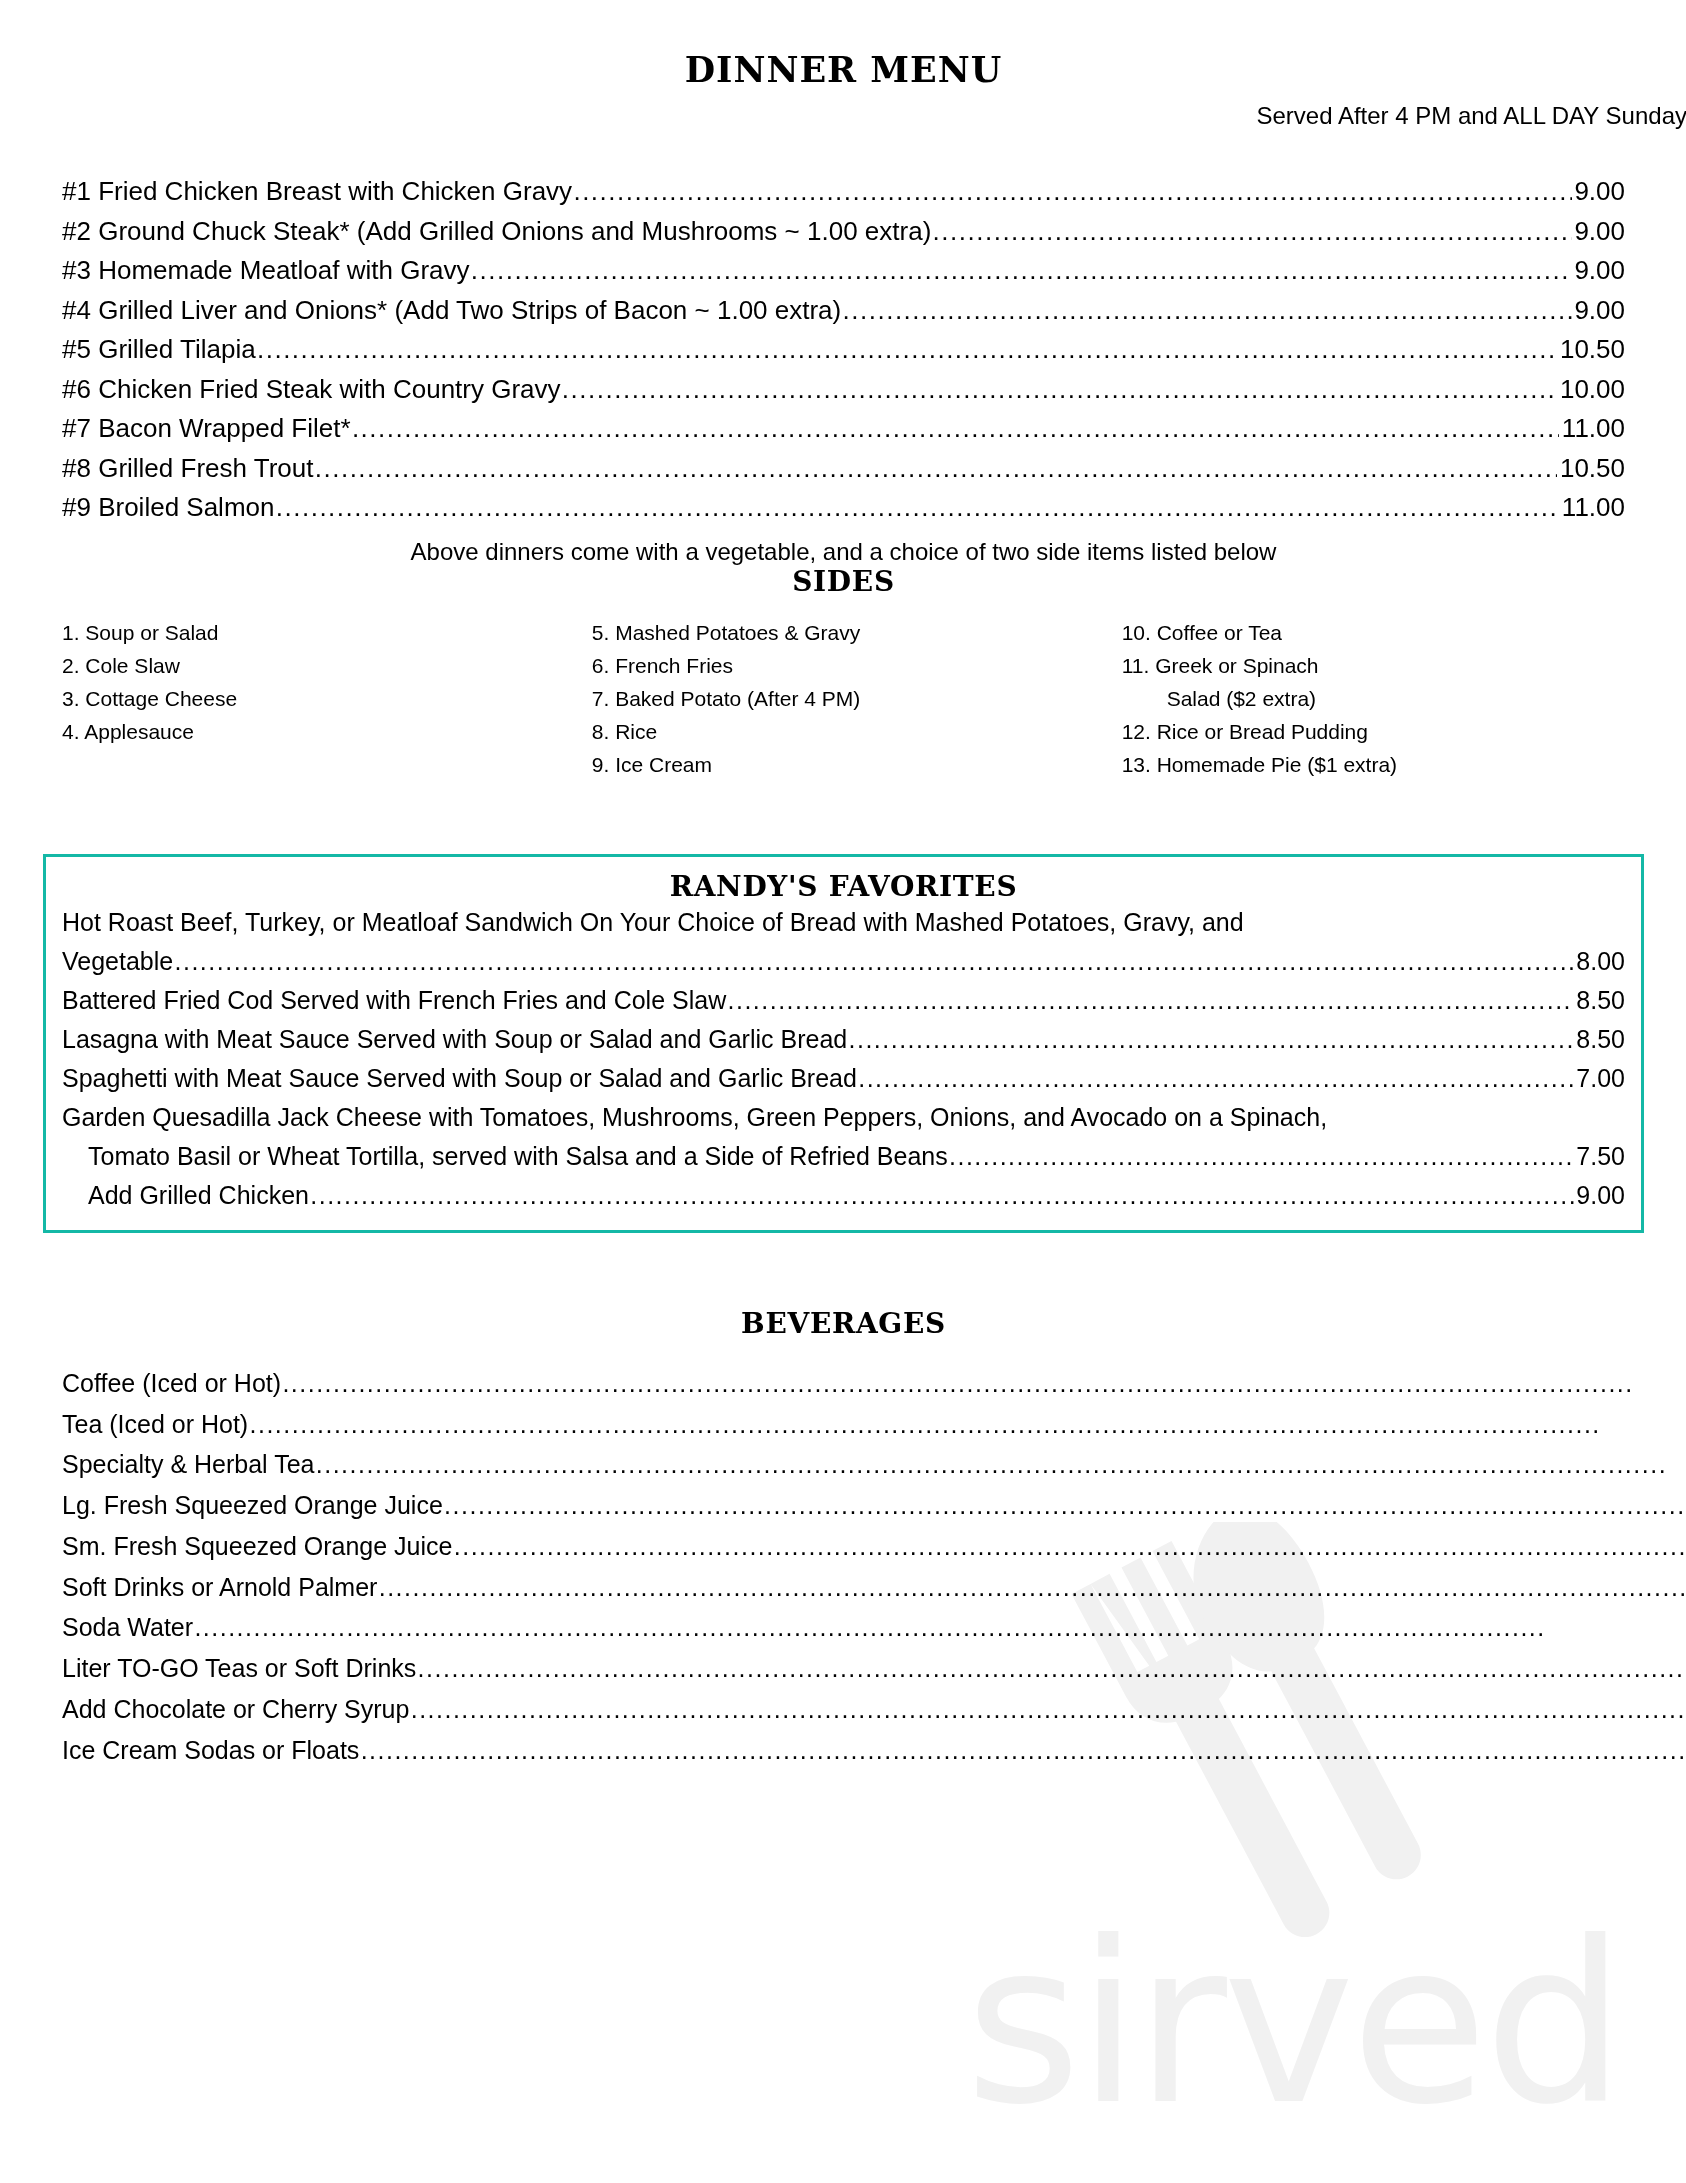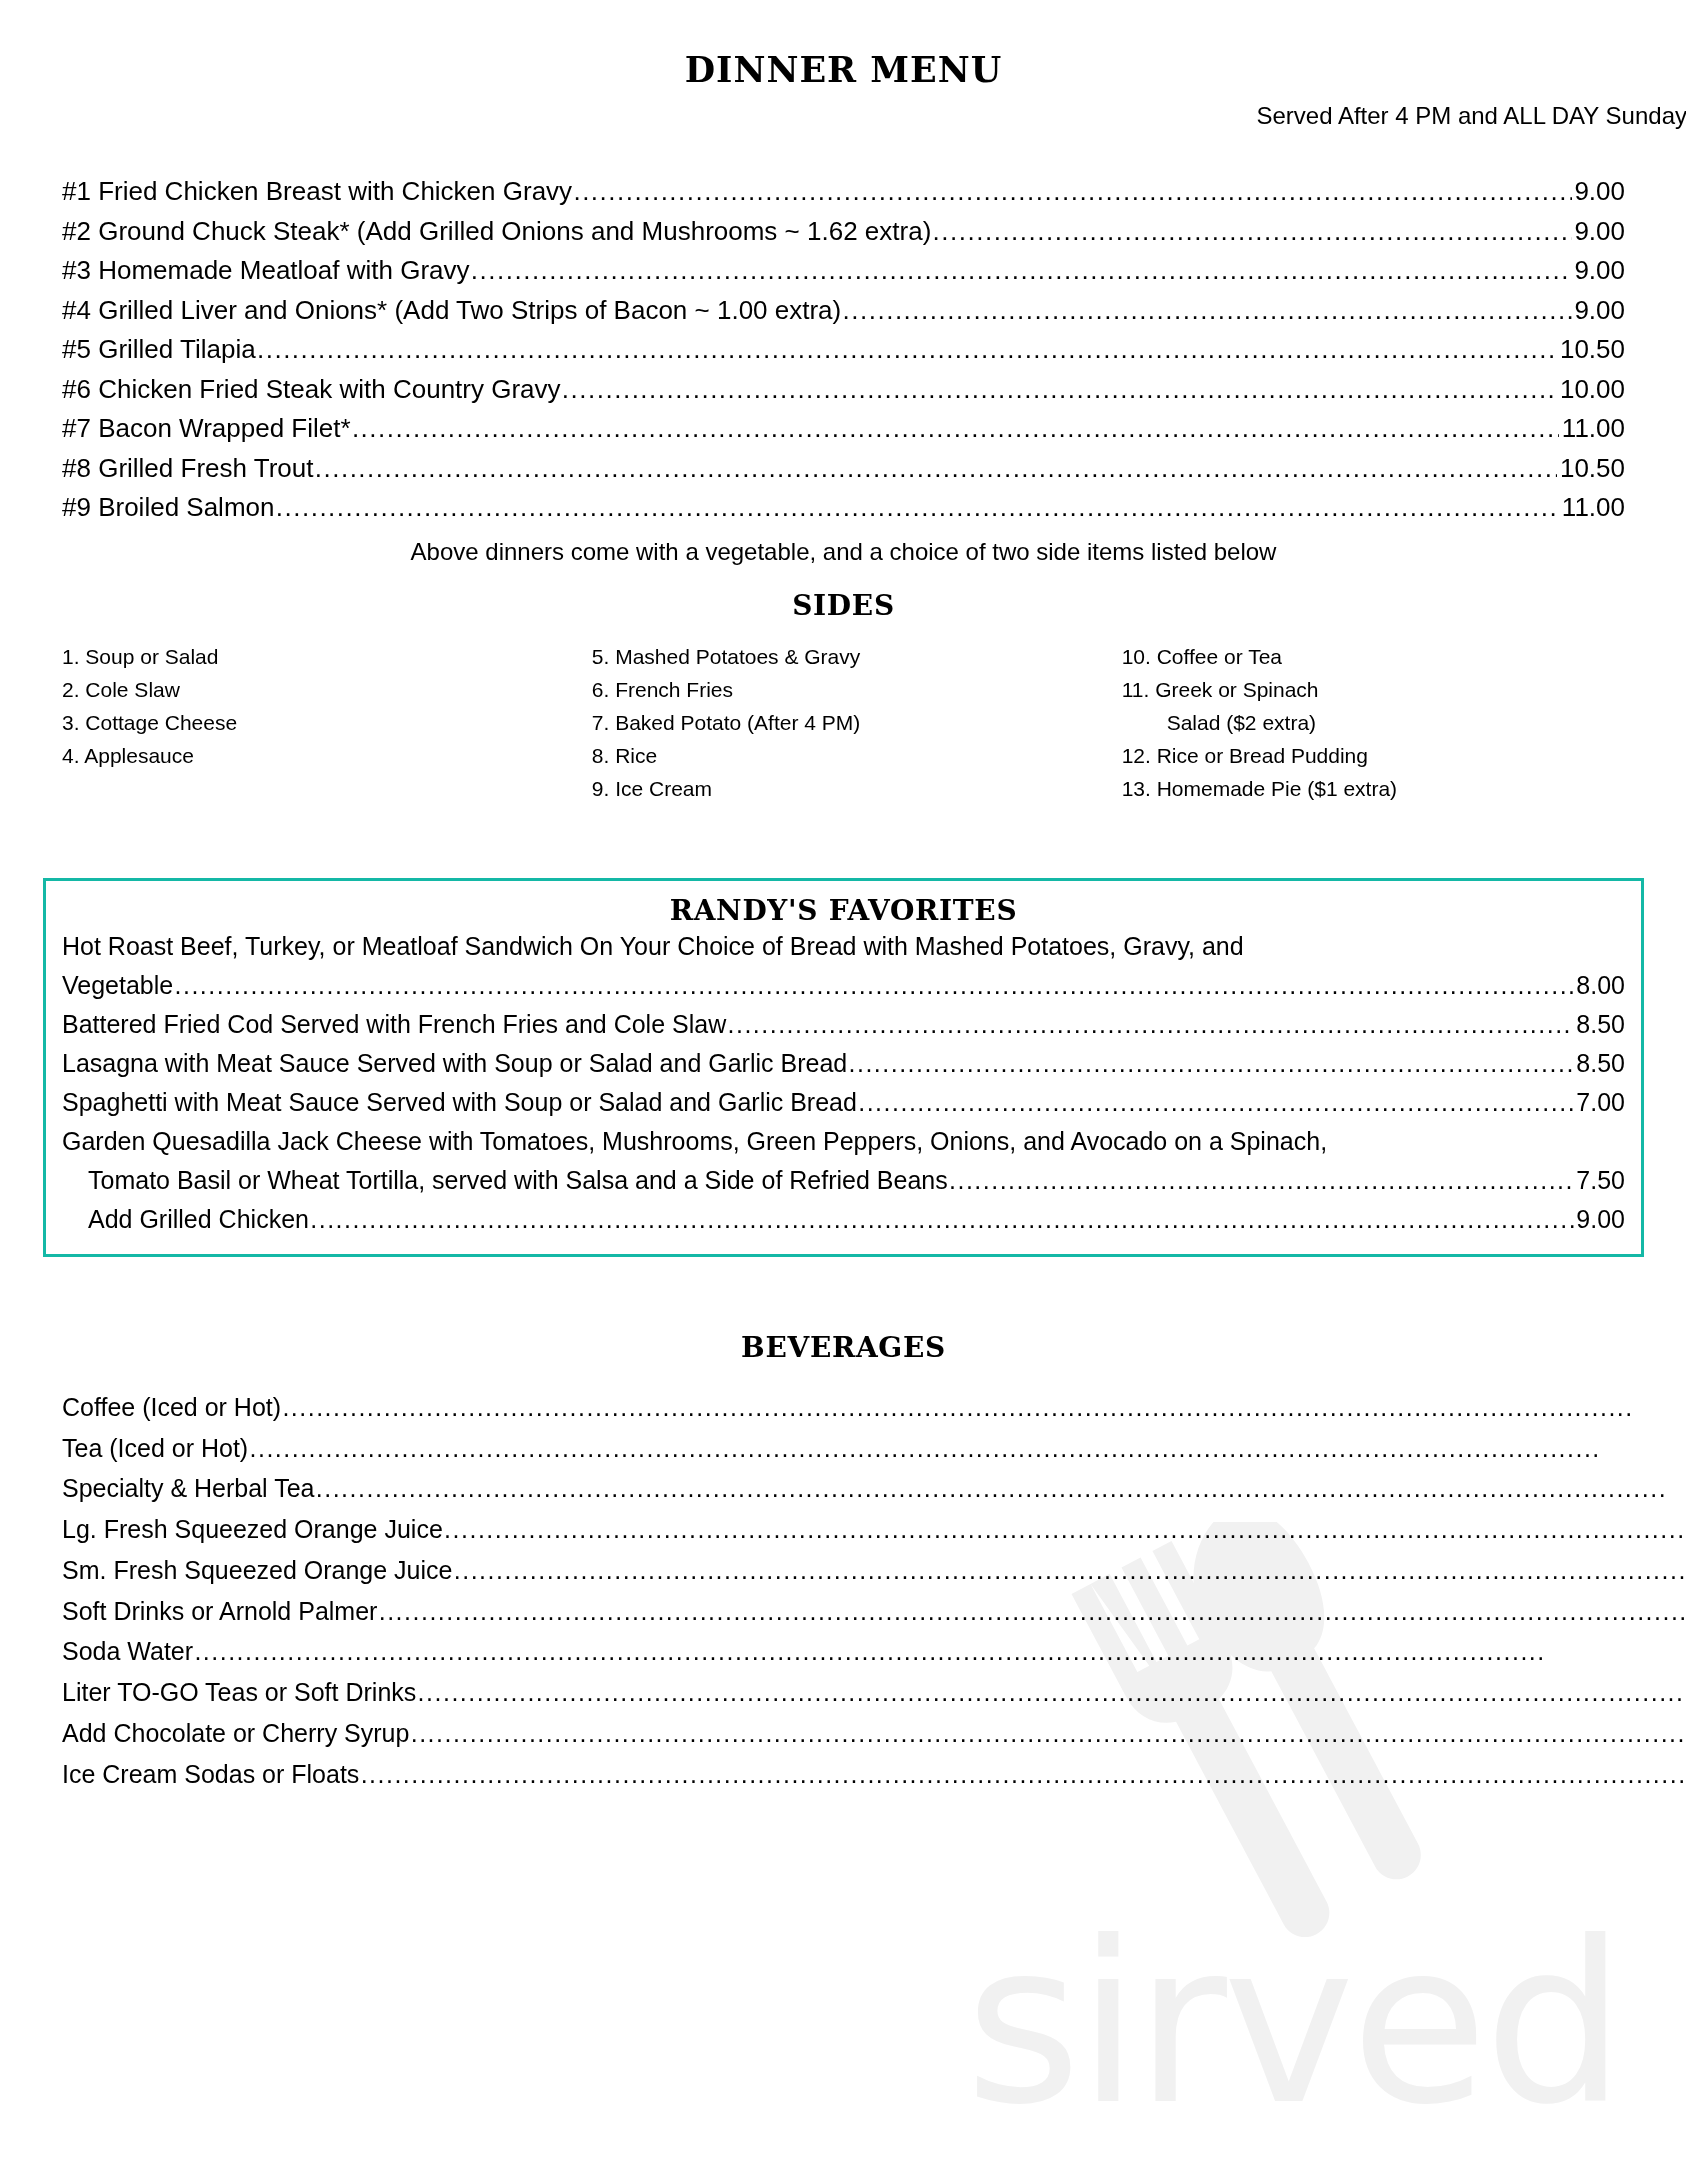--- a/index.html
+++ b/index.html
@@ -104,21 +104,21 @@
   span.ds { font-weight: 400; }
 
   .note-center {
     text-align: center;
     font-size: 24px;
     margin-top: 9.4px;
     line-height: 1.25;
   }
 
   
-  .sides-head { margin-top: 24px; }
+  .sides-head { }
   .sides-cols {
     display: flex;
     margin: 17.5px 62px 0 62px;
     font-size: 21px;
     line-height: 1.58;
   }
   .sides-cols .col { }
   .sides-cols .col1 { width: 540px; }
   .sides-cols .col2 { width: 540px; }
   .sides-cols .col3 { width: 513px; }
@@ -178,21 +178,21 @@
     <h1 class="menu-title">DINNER MENU</h1>
     <div class="menu-subtitle">Served After 4 PM and ALL DAY Sunday</div>
 
     <div class="dinner-list" id="dinner-list">
         <div class="dotline">
           <span class="txt"><span>#1 </span><b class="nm">Fried Chicken Breast with Chicken Gravy</b></span>
           <span class="leader">........................................................................................................................................................................................................</span>
           <span class="price">9.00</span>
         </div>
         <div class="dotline">
-          <span class="txt"><span>#2 </span><b class="nm">Ground Chuck Steak*</b><span class="ds"> (Add Grilled Onions and Mushrooms ~ 1.62 extra)</span></span>
+          <span class="txt"><span>#2 </span><b class="nm">Ground Chuck Steak*</b><span class="ds"> (Add Grilled Onions and Mushrooms ~ 1.00 extra)</span></span>
           <span class="leader">........................................................................................................................................................................................................</span>
           <span class="price">9.00</span>
         </div>
         <div class="dotline">
           <span class="txt"><span>#3 </span><b class="nm">Homemade Meatloaf with Gravy</b></span>
           <span class="leader">........................................................................................................................................................................................................</span>
           <span class="price">9.00</span>
         </div>
         <div class="dotline">
           <span class="txt"><span>#4 </span><b class="nm">Grilled Liver and Onions*</b><span class="ds"> (Add Two Strips of Bacon ~ 1.00 extra)</span></span>

